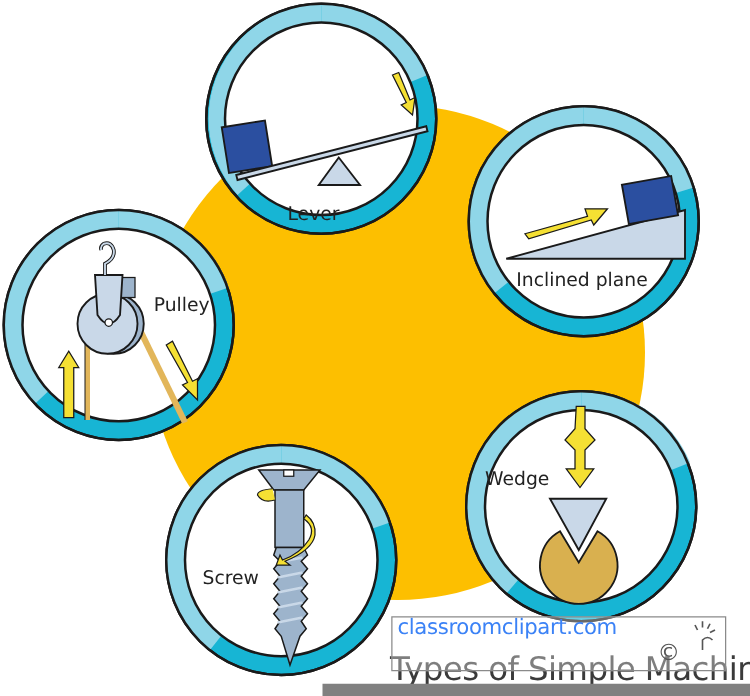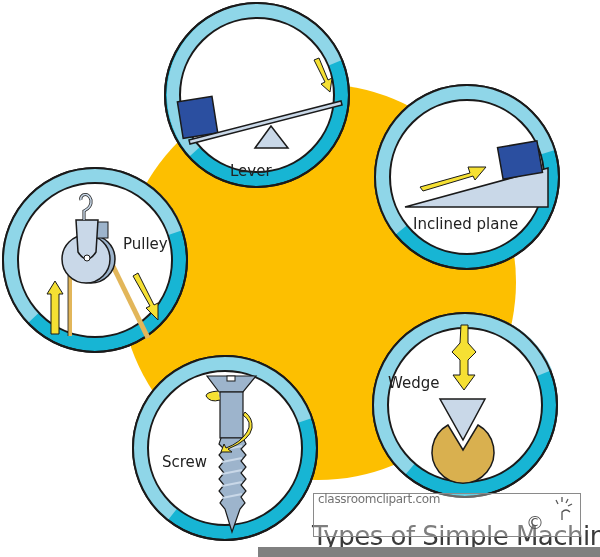--- a/index.html
+++ b/index.html
@@ -1,21 +1,21 @@
 <!DOCTYPE html>
 <html><head>
 <meta charset="utf-8">
 <style>
   html, body { margin: 0; padding: 0; background: #ffffff; }
   body { width: 600px; height: 557px; position: relative; overflow: hidden; font-family: "DejaVu Sans", sans-serif; }
   #stage { position: absolute; left: 0; top: 0; width: 600px; height: 557px; }
   svg text { font-family: "DejaVu Sans", sans-serif; }
   .label { font-size: 15px; fill: #222222; }
   .watermark { position: absolute; left: 313px; top: 493px; width: 268px; height: 44px; border: 1px solid #8a8a8a; background: rgba(255,255,255,0.35); box-sizing: border-box; }
-  .wm-site { position: absolute; left: 4px; top: -2px; font-size: 12px; color: #737373; font-family: "DejaVu Sans", sans-serif; letter-spacing: -0.3px; }
+  .wm-site { position: absolute; left: 4px; top: -2px; font-size: 17px; color: #3b82f6; font-family: "DejaVu Sans", sans-serif; letter-spacing: -0.3px; }
   .wm-url { position: absolute; left: 22px; top: 24px; font-size: 10px; color: #555555; font-family: "DejaVu Sans", sans-serif; }
   .wm-copy { position: absolute; left: 212px; top: 18px; font-size: 18px; color: #555555; font-family: "DejaVu Sans", sans-serif; }
   .caption { position: absolute; left: 312px; top: 521px; font-size: 26px; color: #3a3a3a; font-family: "DejaVu Sans", sans-serif; white-space: nowrap; letter-spacing: -0.5px; }
   .bottom-bar { position: absolute; left: 258px; top: 547px; width: 342px; height: 10px; background: #808080; }
 </style>
 </head>
 <body>
 
 <div id="stage">
 <svg width="600" height="557" viewBox="0 0 600 557" xmlns="http://www.w3.org/2000/svg">

